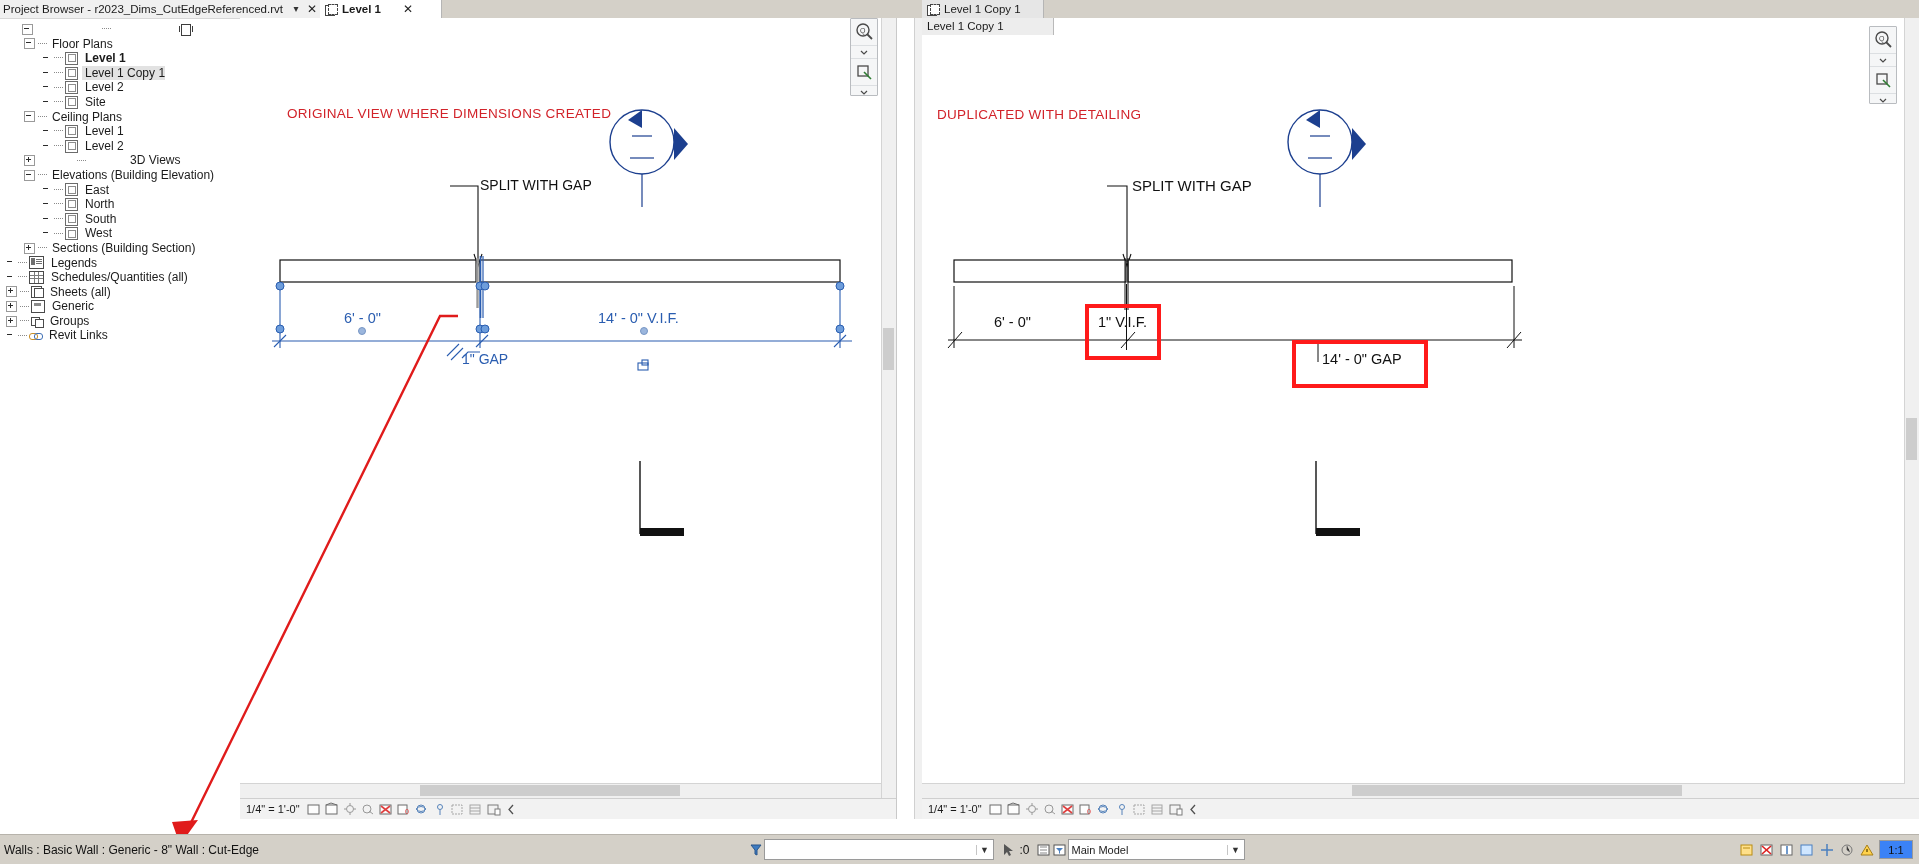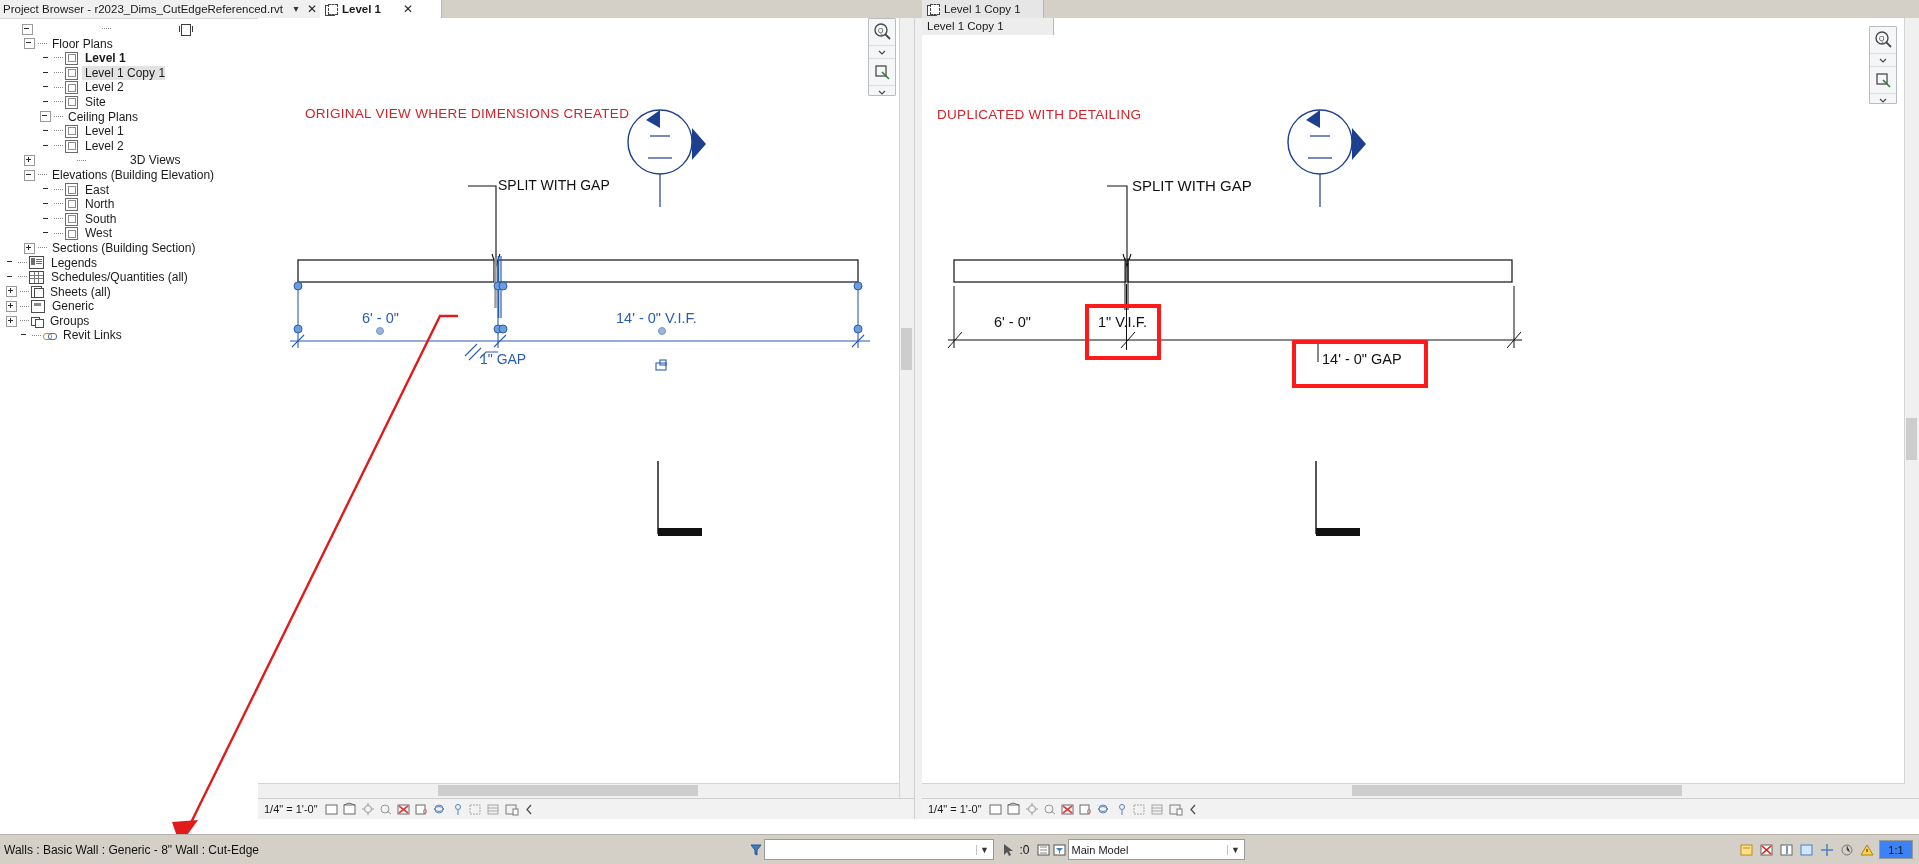--- a/index.html
+++ b/index.html
@@ -84,21 +84,21 @@
   .tab.active{background:#ffffff;font-weight:bold;}
   .tab .ticon{
     width:12px;height:11px;margin-right:5px;position:relative;flex:0 0 auto;
   }
   .tab .ticon:before{content:"";position:absolute;left:0;top:1px;width:8px;height:9px;border:1px solid #444;background:#fff;}
   .tab .ticon:after{content:"";position:absolute;left:3px;top:0;width:8px;height:9px;border:1px dashed #444;background:#fff;}
   .tab .tx{margin-left:22px;font-weight:normal;font-size:12px;color:#222;cursor:pointer;}
 
   
   .pane{position:absolute;background:#ffffff;overflow:hidden;}
-  .pane-left{left:258px;top:18px;width:656px;height:801px;border-right:1px solid #c9c9c9;}
+  .pane-left{left:240px;top:18px;width:656px;height:801px;border-right:1px solid #c9c9c9;}
   .pane-right{left:922px;top:18px;width:997px;height:801px;}
   .pane-sep{position:absolute;left:914px;top:18px;width:8px;height:801px;background:#f0f0f0;border-left:1px solid #d0d0d0;border-right:1px solid #d0d0d0;}
 
   .viewtab{
     position:absolute;top:0;height:17px;line-height:17px;
     font-size:11.5px;color:#1a1a1a;padding:0 10px 0 5px;background:#ededed;
     display:flex;align-items:center;border-right:1px solid #b9b9b9;
   }
 
   svg{display:block;}
@@ -185,21 +185,21 @@
           <span class="dash"></span>
           <span class="ico ico-view"></span>
           <span class="lbl">Level 2</span>
         </div>
         <div class="tnode" style="padding-left: 42px;">
           <span class="exp none"></span>
           <span class="dash"></span>
           <span class="ico ico-view"></span>
           <span class="lbl">Site</span>
         </div>
-        <div class="tnode" style="padding-left: 40px;">
+        <div class="tnode" style="padding-left: 24px;">
           <span class="exp"></span>
           <span class="dash"></span>
           <span class="lbl">Ceiling Plans</span>
         </div>
         <div class="tnode" style="padding-left: 42px;">
           <span class="exp none"></span>
           <span class="dash"></span>
           <span class="ico ico-view"></span>
           <span class="lbl">Level 1</span>
         </div>
@@ -271,21 +271,21 @@
           <span class="dash"></span>
           <span class="ico ico-fam"></span>
           <span class="lbl">Generic</span>
         </div>
         <div class="tnode" style="padding-left: 6px;">
           <span class="exp plus"></span>
           <span class="dash"></span>
           <span class="ico ico-group"></span>
           <span class="lbl">Groups</span>
         </div>
-        <div class="tnode" style="padding-left: 20px; align-items: center;">
+        <div class="tnode" style="padding-left: 6px; align-items: center;">
           <span class="exp none"></span>
           <span class="dash"></span>
           <span class="ico ico-link"></span>
           <span class="lbl">Revit Links</span>
         </div>
       </div>
   </div>
 
   <div class="tabstrip">
     <div class="tab active" style="left:0;width:110px;">

